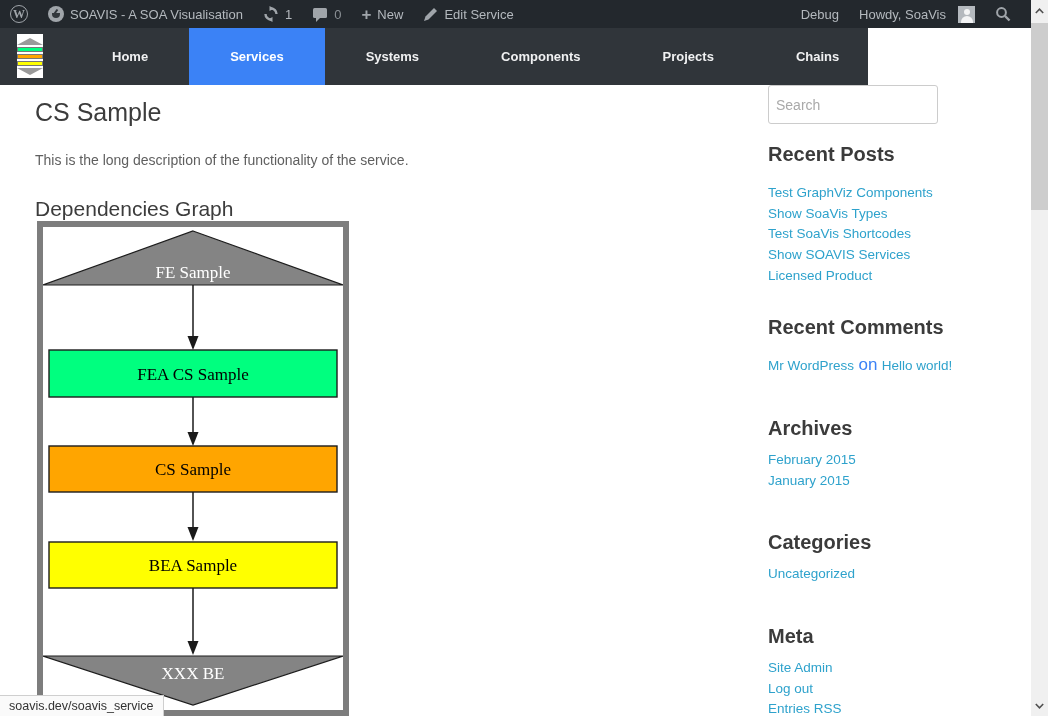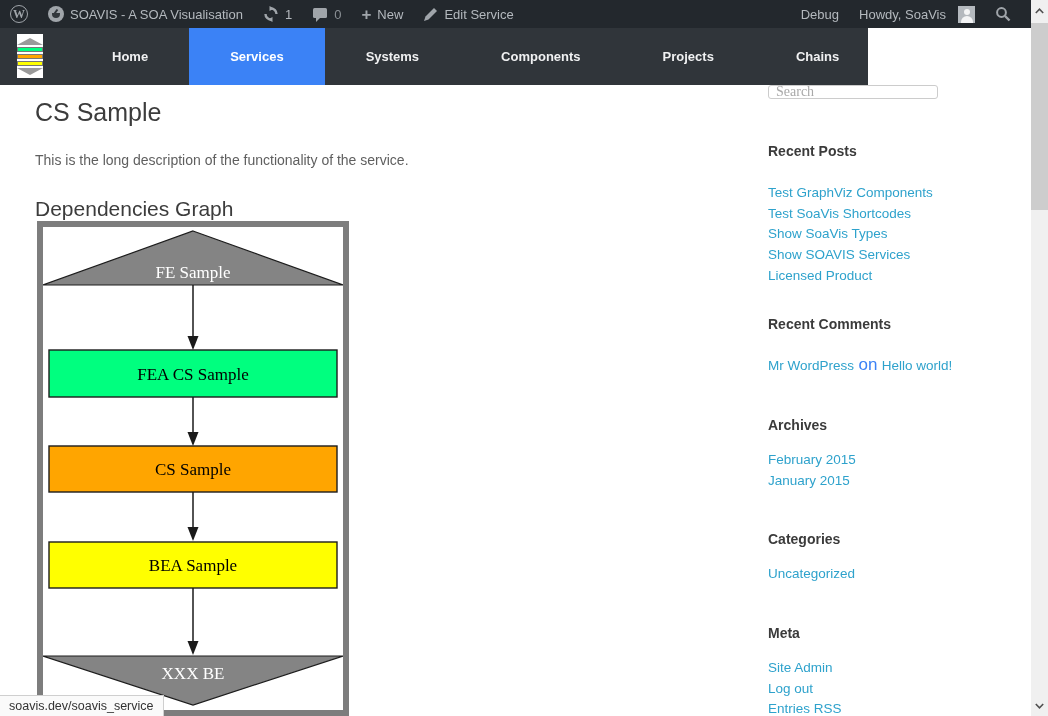--- a/index.html
+++ b/index.html
@@ -55,25 +55,25 @@
   .h2 { margin:29px 0 0 35px; font-size:21px; font-weight:500; color:#3c3c3c; }
 
   .graph-frame { position:absolute; top:221px; left:37px; width:312px; height:495px;
                  border:6px solid #7d7d7d; background:#fff; }
   .graph-svg { display:block; }
   .gnode { cursor:pointer; }
   .gtext { font-family:"Liberation Serif", "DejaVu Serif", serif; font-size:17px; }
 
   
   .sidebar { position:absolute; top:85px; left:768px; width:200px; height:631px; }
-  .search-input { position:absolute; top:0; left:0; width:170px; height:14px;
+  .search-input { position:absolute; top:0; left:0; width:170px; height:39px;
                   border:1px solid #ccc; border-radius:3px; padding:0 7px;
-                  font-size:14px; color:#6d28d9; font-family:Liberation Serif, serif; }
+                  font-size:14px; color:#6d28d9; font-family:Liberation Sans, sans-serif; }
   .search-input::placeholder { color:#a9a9a9; }
-  .sb-h { position:absolute; left:0; font-size:14px; font-weight:bold; color:#3b3b3b; }
+  .sb-h { position:absolute; left:0; font-size:20px; font-weight:bold; color:#3b3b3b; }
   .sb-list { position:absolute; left:0; list-style:none; }
   .sb-list li { line-height:19.7px; }
   .sb-link { color:#2EA2CC; font-size:13.5px; text-decoration:none; cursor:pointer; }
   .sb-text { color:#3b82f6; font-size:17px; }
   .abbr-dotted { border-bottom:1px dotted #777; }
 
   
   .scrollbar { position:absolute; top:0; right:0; width:17px; height:716px;
                background:#f0f0f0; z-index:60; }
   .sb-btn { position:absolute; left:0; width:17px; height:17px; display:flex;
@@ -219,22 +219,22 @@
       </g>
     </svg>
   </div>
 
   <div class="sidebar">
     <input class="search-input" type="text" placeholder="Search" style="">
 
     <div class="sb-h" style="top:58px;">Recent Posts</div>
     <ul class="sb-list" style="top:97px;">
       <li><a class="sb-link">Test GraphViz Components</a></li>
+      <li><a class="sb-link">Show SoaVis Types</a></li>
       <li><a class="sb-link">Test SoaVis Shortcodes</a></li>
-      <li><a class="sb-link">Show SoaVis Types</a></li>
       <li><a class="sb-link">Show SOAVIS Services</a></li>
       <li><a class="sb-link">Licensed Product</a></li>
     </ul>
 
     <div class="sb-h" style="top:231px;">Recent Comments</div>
     <div class="sb-list" style="top:270px;">
       <a class="sb-link">Mr WordPress</a>
       <span class="sb-text">on</span>
       <a class="sb-link">Hello world!</a>
     </div>

